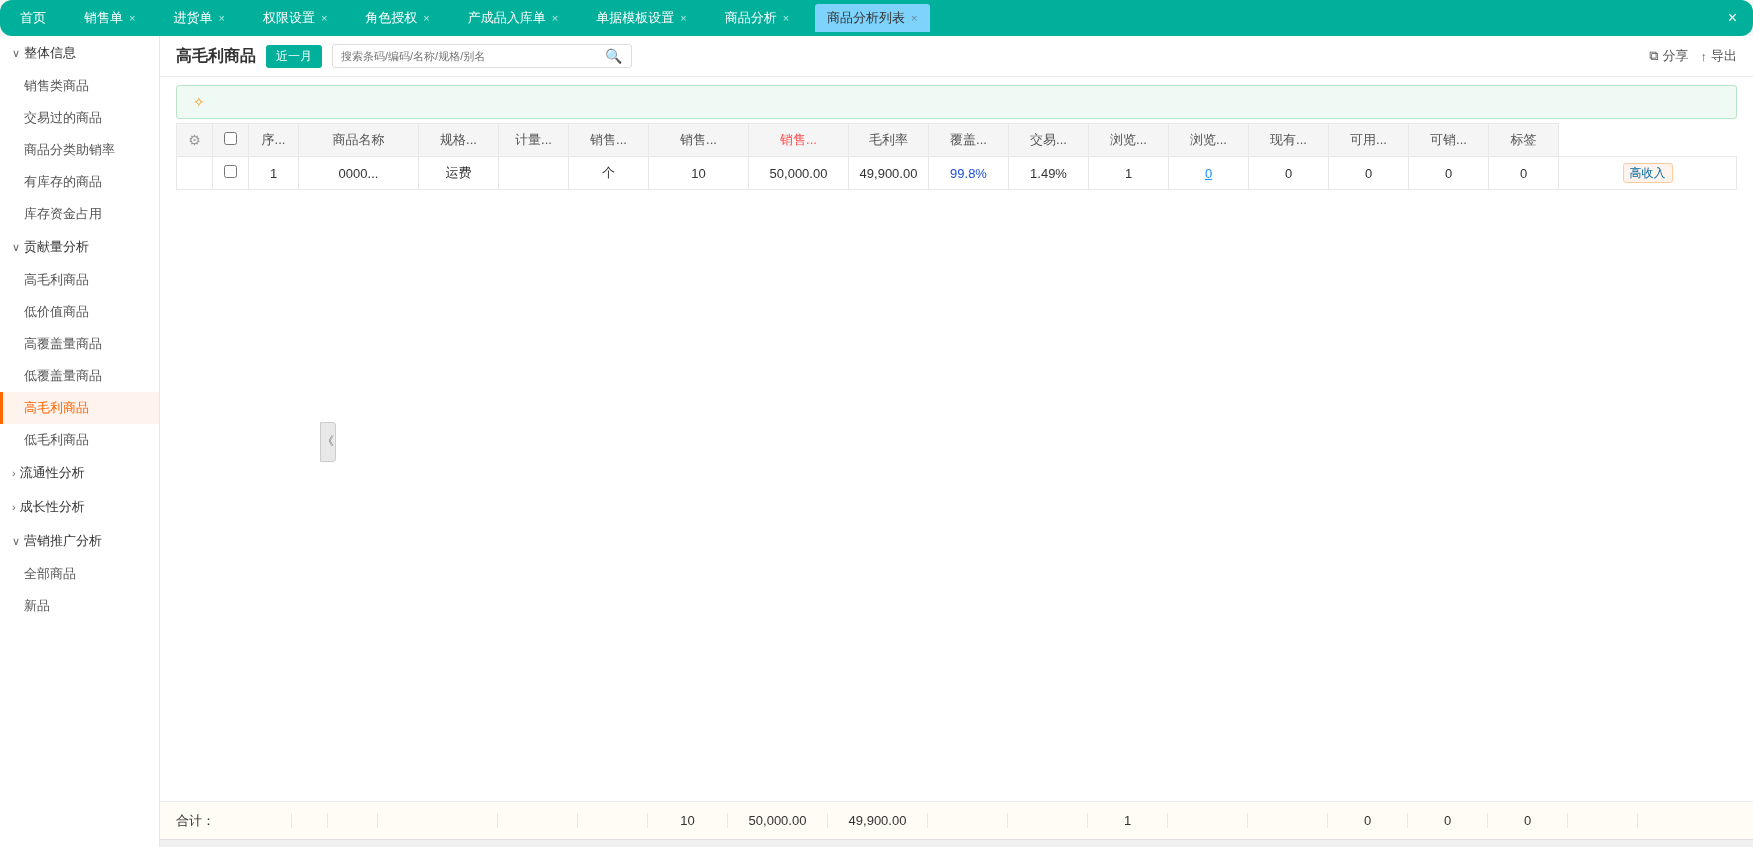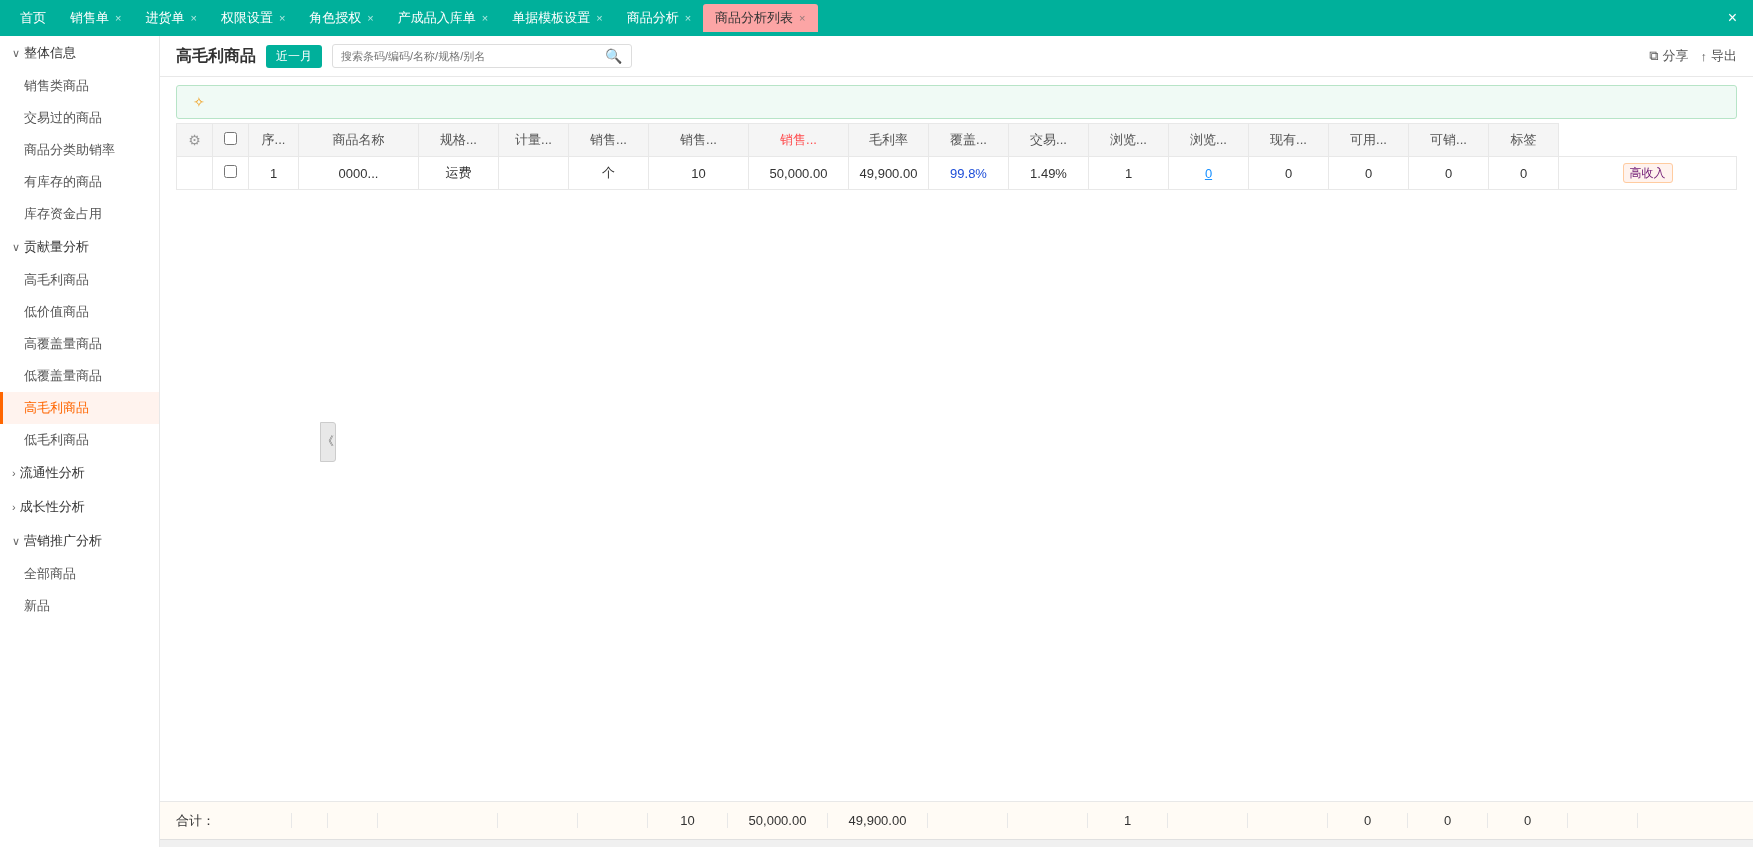--- a/index.html
+++ b/index.html
@@ -5,35 +5,36 @@
     * { margin: 0; padding: 0; box-sizing: border-box; }
     body { font-family: 'Microsoft YaHei', Arial, sans-serif; font-size: 13px; background: #f5f5f5; overflow: hidden; width: 1753px; height: 847px; }
 
     
     .top-nav {
       display: flex;
       align-items: center;
       background: #00b09b;
       height: 36px;
       padding: 12px 8px;
-      gap: 0;
+      gap: 14px;
+      border-radius: 12px;
     }
     .nav-tab {
       display: flex;
       align-items: center;
       padding: 0 12px;
       height: 28px;
       color: #fff;
       cursor: pointer;
       border-radius: 3px 3px 0 0;
       font-size: 13px;
       gap: 4px;
       white-space: nowrap;
     }
-    .nav-tab.active { background: #fca5a5; color: #333; border-radius: 3px 3px 0 0; }
+    .nav-tab.active { background: #7dd3fc; color: #333; border-radius: 3px 3px 0 0; }
     .nav-tab .close-icon { font-size: 11px; color: inherit; opacity: 0.7; cursor: pointer; margin-left: 2px; }
     .nav-tab.active .close-icon { color: #666; }
     .nav-close-btn {
       margin-left: auto;
       color: #fff;
       font-size: 16px;
       cursor: pointer;
       padding: 0 8px;
     }
 
@@ -200,21 +201,21 @@
     }
     tbody td {
       border: 1px solid #e8e8e8;
       padding: 7px 8px;
       text-align: center;
       color: #333;
       white-space: nowrap;
     }
     .tag-green { color: #1d4ed8; font-weight: 500; }
     .tag-orange { 
-      color: #701a75; 
+      color: #0369a1; 
       background: #fff3ee;
       border: 1px solid #ffcca0;
       border-radius: 3px;
       padding: 2px 6px;
       font-size: 12px;
     }
 
     
     .footer-total {
       display: flex;

